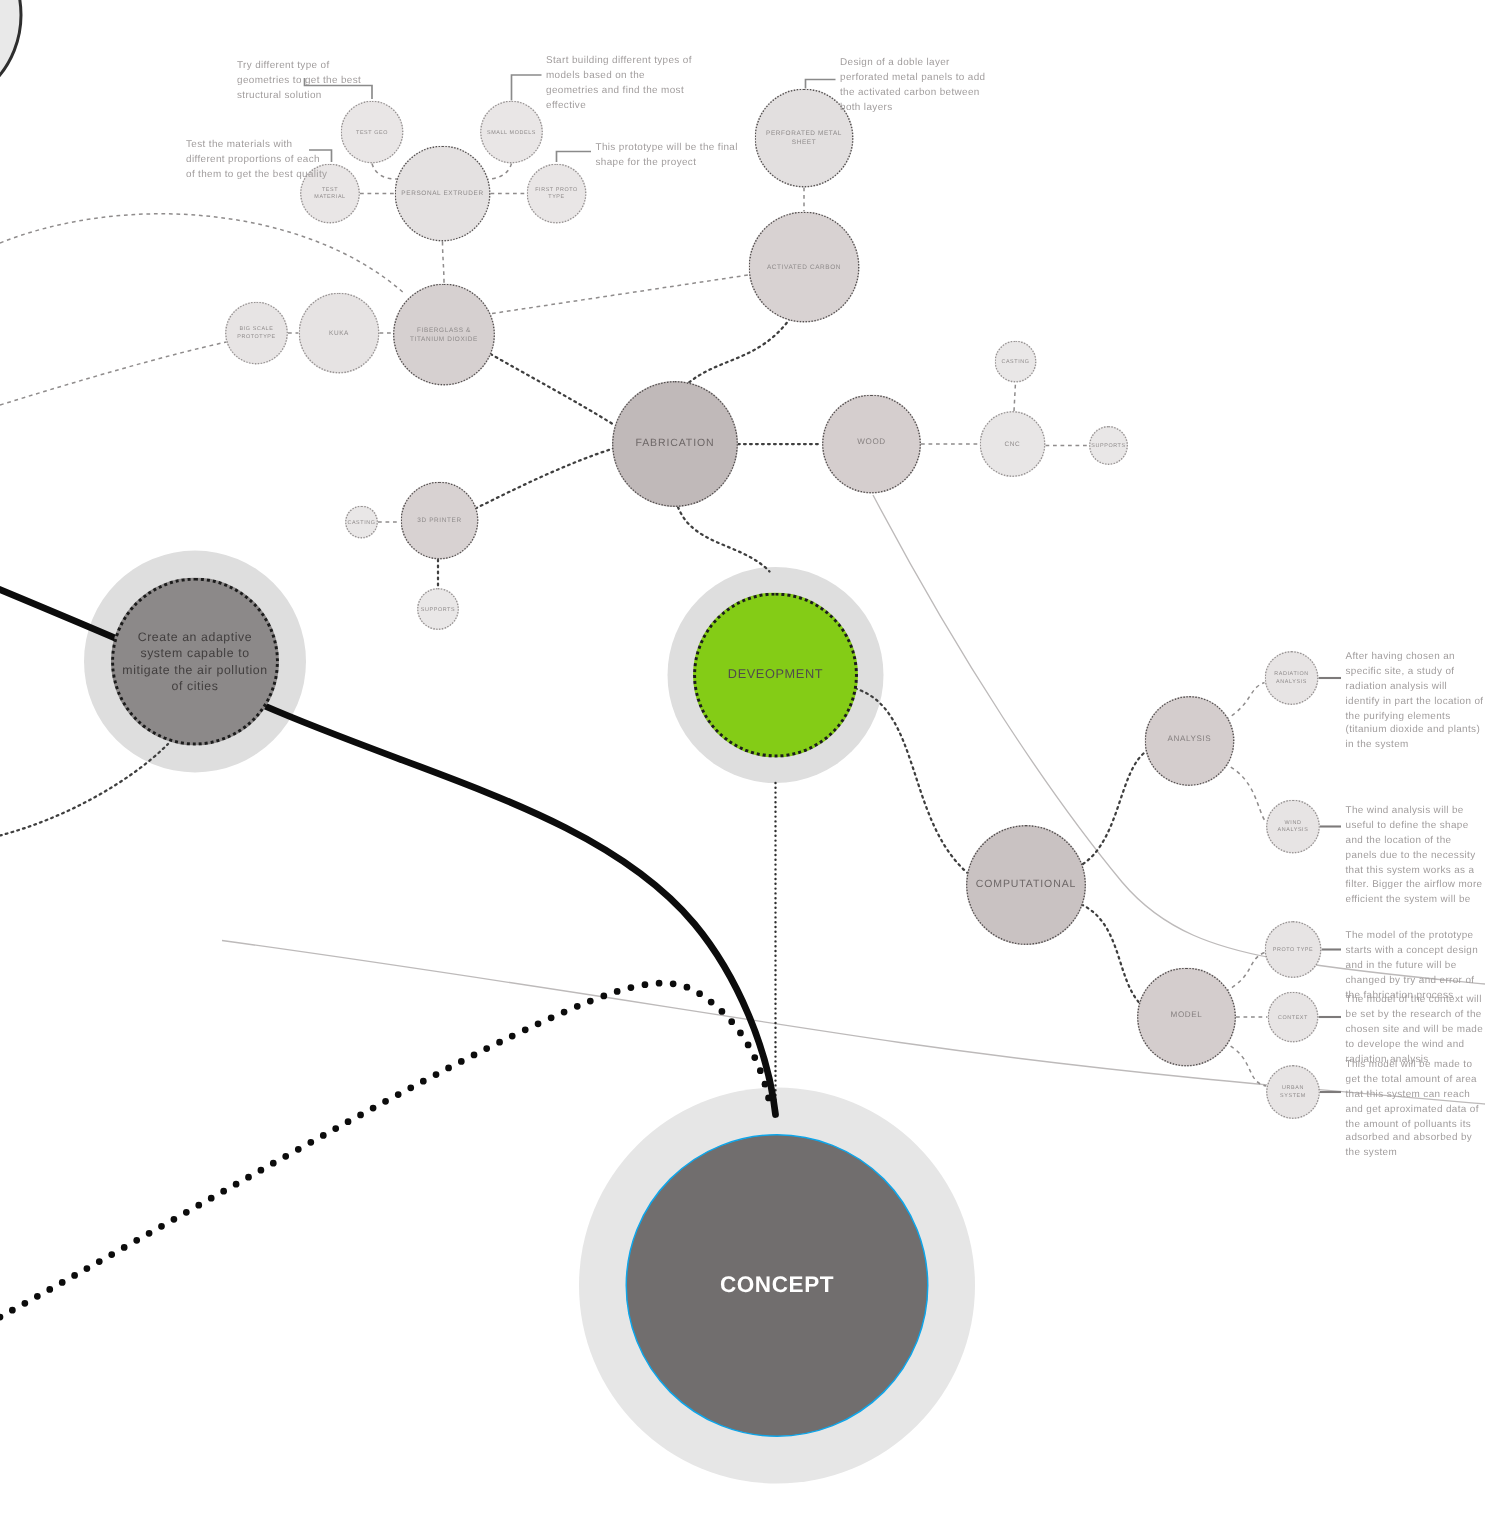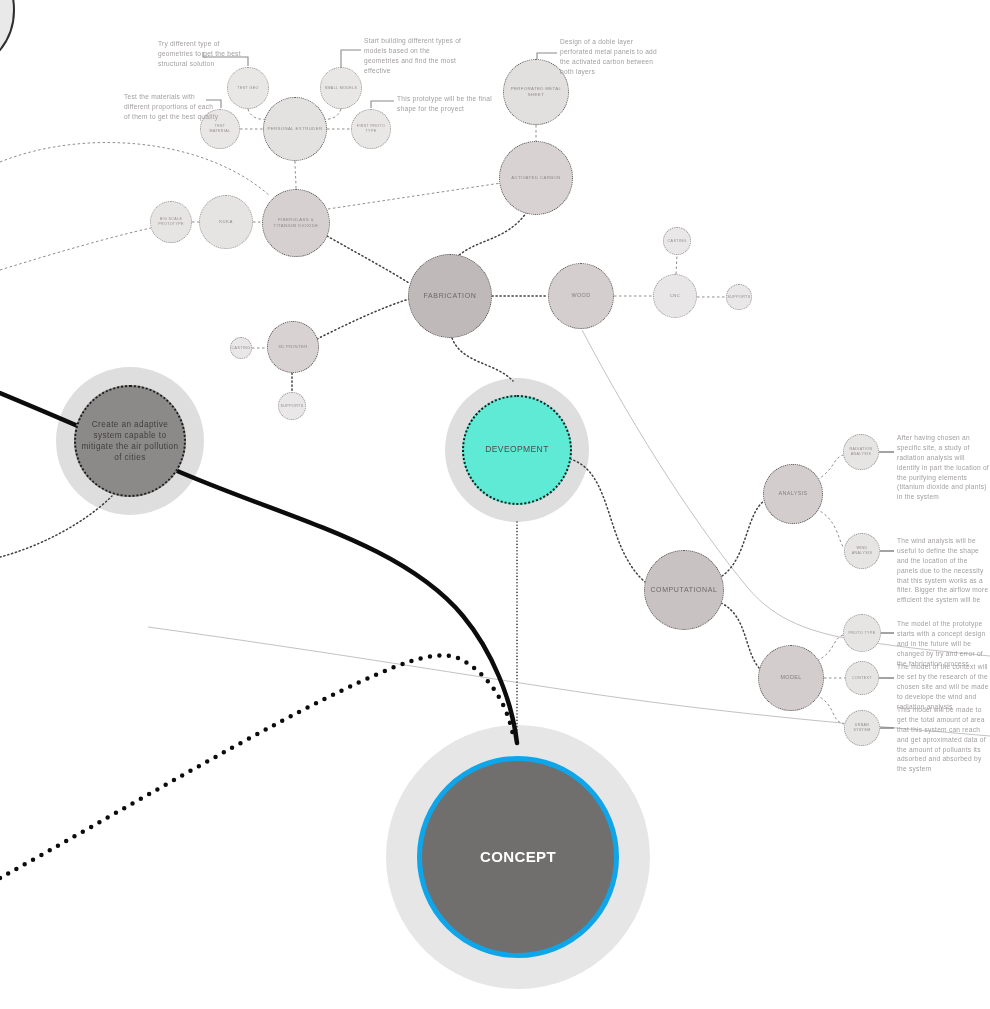--- a/index.html
+++ b/index.html
@@ -147,21 +147,21 @@
   <div class="node tier-xs b-light" style="left:230px;top:337px;width:22px;height:22px;background:#e9e7e7;">
       <span>CASTING</span>
     </div>
   <div class="node tier-xs b-light" style="left:278px;top:392px;width:28px;height:28px;background:#e9e7e7;">
       <span>SUPPORTS</span>
     </div>
 
   <div class="node b-dark" style="left:74px;top:385px;width:112px;height:112px;background:#8c8989;">
       <span class="adaptive-label">Create an adaptive system capable to mitigate the air pollution of cities</span>
     </div>
-  <div class="node b-dark" style="left:462px;top:395px;width:110px;height:110px;background:#5eead4;">
+  <div class="node b-dark" style="left:462px;top:395px;width:110px;height:110px;background:#84cc16;">
       <span class="big-label">DEVEOPMENT</span>
     </div>
 
   <div class="node tier-l b-mid" style="left:644px;top:550px;width:80px;height:80px;background:#c9c2c2;">
       <span>COMPUTATIONAL</span>
     </div>
   <div class="node tier-m b-mid" style="left:763px;top:464px;width:60px;height:60px;background:#d4cdcd;">
       <span>ANALYSIS</span>
     </div>
   <div class="node tier-xs b-light" style="left:843px;top:434px;width:36px;height:36px;background:#e7e4e4;">
@@ -176,21 +176,21 @@
   <div class="node tier-xs b-light" style="left:843px;top:614px;width:38px;height:38px;background:#e7e4e4;">
       <span>PROTO TYPE</span>
     </div>
   <div class="node tier-xs b-light" style="left:845px;top:661px;width:34px;height:34px;background:#e7e4e4;">
       <span>CONTEXT</span>
     </div>
   <div class="node tier-xs b-light" style="left:844px;top:710px;width:36px;height:36px;background:#e7e4e4;">
       <span>URBAN SYSTEM</span>
     </div>
 
-  <div class="node" style="left:417px;top:756px;width:202px;height:202px;background:#716e6e;border:5px solid #0ea5e9;">
+  <div class="node" style="left:417px;top:756px;width:202px;height:202px;background:#716e6e;border:1px solid #0ea5e9;">
       <span class="concept-label">CONCEPT</span>
     </div>
 
   <div class="note" style="left:158px;top:39px;width:96px;">Try different type of geometries to get the best structural solution</div>
   <div class="note" style="left:364px;top:36px;width:100px;">Start building different types of models based on the geometries and find the most effective</div>
   <div class="note" style="left:124px;top:92px;width:96px;">Test the materials with different proportions of each of them to get the best quality</div>
   <div class="note" style="left:397px;top:94px;width:115px;">This prototype will be the final shape for the proyect</div>
   <div class="note" style="left:560px;top:37px;width:100px;">Design of a doble layer perforated metal panels to add the activated carbon between both layers</div>
   <div class="note" style="left:897px;top:433px;width:92px;">After having chosen an specific site, a study of radiation analysis will identify in part the location of the purifying elements (titanium dioxide and plants) in the system</div>
   <div class="note" style="left:897px;top:536px;width:92px;">The wind analysis will be useful to define the shape and the location of the panels due to the necessity that this system works as a filter. Bigger the airflow more efficient the system will be</div>

